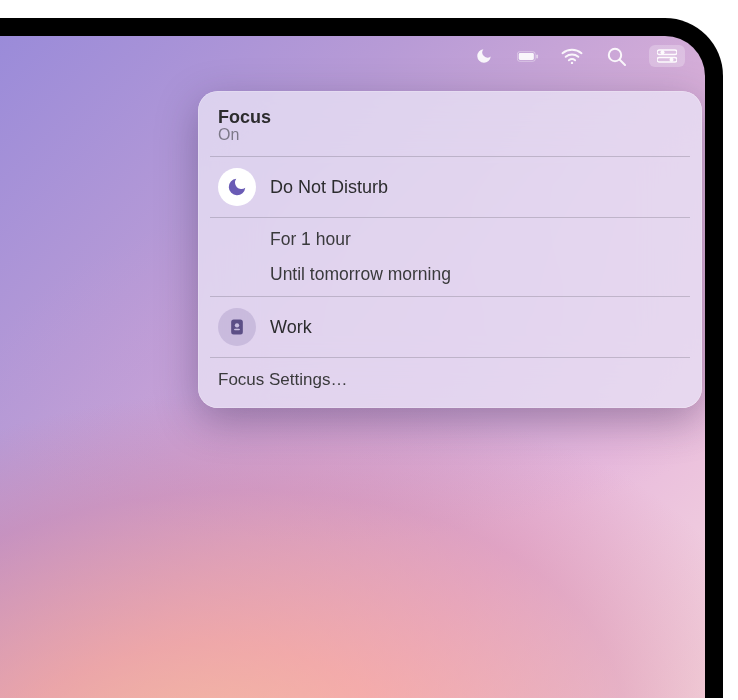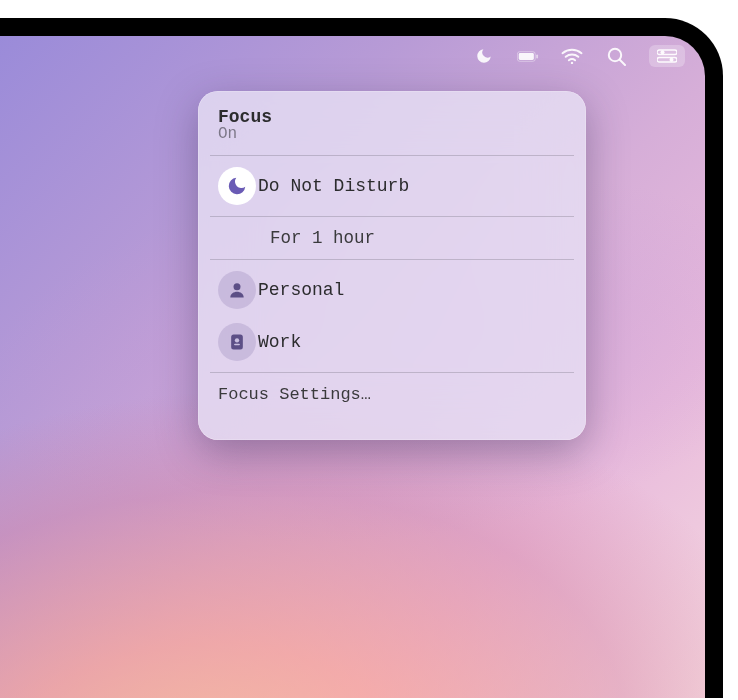--- a/index.html
+++ b/index.html
@@ -70,36 +70,35 @@
       padding: 4px 8px;
       width: auto;
       height: auto;
     }
     .clock { white-space: nowrap; letter-spacing: 0.2px; }
 
     .panel {
       position: absolute;
       top: 55px;
       left: 200px;
-      width: 388px;
+      width: 504px;
       background: rgba(232,225,245,0.78);
       backdrop-filter: blur(30px);
       border-radius: 20px;
       box-shadow: 0 12px 40px rgba(40,30,70,0.35), 0 0 0 0.5px rgba(255,255,255,0.4) inset;
-      padding: 14px 0 28px 0;
+      padding: 14px 0 10px 0;
       z-index: 5;
       color: #2c2c2e;
-      font-family: Liberation Mono, monospace;
     }
     .panel-header { padding: 2px 20px 8px 20px; }
     .panel-title { font-size: 18px; font-weight: 700; }
     .panel-sub { font-size: 16px; color: rgba(60,60,67,0.6); margin-top: -2px; }
     .hr { height: 1px; background: rgba(60,60,67,0.22); margin: 4px 12px; }
 
-    .row { display: flex; align-items: center; gap: 2px; padding: 7px 20px; font-size: 18px; cursor: default; }
+    .row { display: flex; align-items: center; gap: 14px; padding: 7px 20px; font-size: 18px; cursor: default; }
     .row.indented { padding-left: 72px; font-size: 17.5px; color: #3a3a3c; }
     .icon-circle {
       width: 38px; height: 38px; border-radius: 50%;
       background: rgba(120,100,160,0.22);
       display: flex; align-items: center; justify-content: center;
       flex-shrink: 0;
     }
     .icon-circle.active { background: #fff; }
     .icon-circle svg { display:block; }
     .settings-row { padding: 8px 20px; font-size: 17px; color: #3a3a3c; cursor: default; }
@@ -163,32 +162,26 @@
             </svg>
         </span>
         <span>Do Not Disturb</span>
       </div>
 
       <div class="hr"></div>
 
       <div class="row indented">
         <span>For 1 hour</span>
       </div>
+      <div class="row indented">
+        <span>Until tomorrow morning</span>
+      </div>
 
       <div class="hr"></div>
 
-      <div class="row">
-        <span class="icon-circle">
-          <svg width="20" height="20" viewBox="0 0 24 24" fill="#5c4f86">
-              <circle cx="12" cy="8" r="4.2"></circle>
-              <path d="M4 20.5c0-4 4-6.5 8-6.5s8 2.5 8 6.5v.5H4z"></path>
-            </svg>
-        </span>
-        <span>Personal</span>
-      </div>
       <div class="row">
         <span class="icon-circle">
           <svg width="20" height="20" viewBox="0 0 24 24" fill="#5c4f86">
               <rect x="5" y="3" width="14" height="18" rx="3"></rect>
               <circle cx="12" cy="10" r="2.6" fill="#c9bfe0"></circle>
               <rect x="8.5" y="14" width="7" height="2" rx="1" fill="#c9bfe0"></rect>
             </svg>
         </span>
         <span>Work</span>
       </div>

